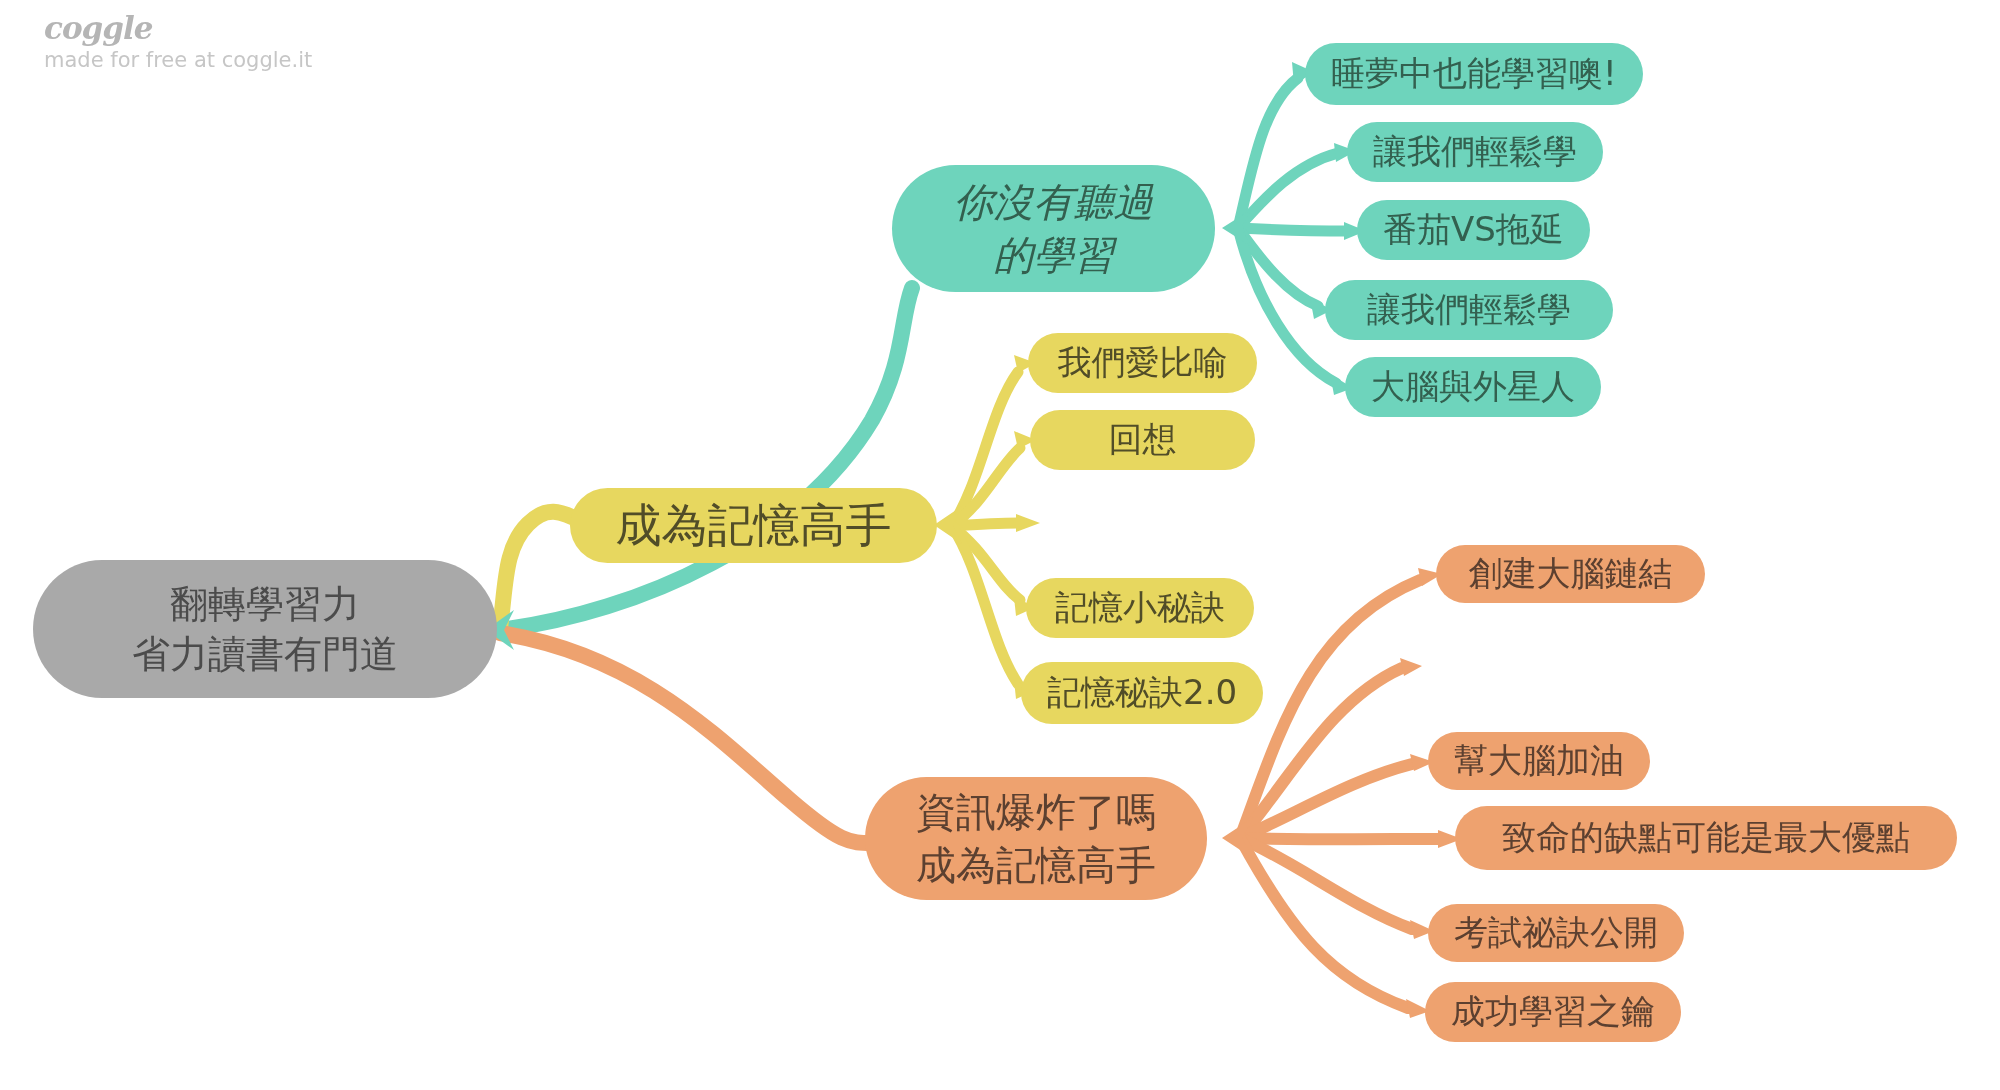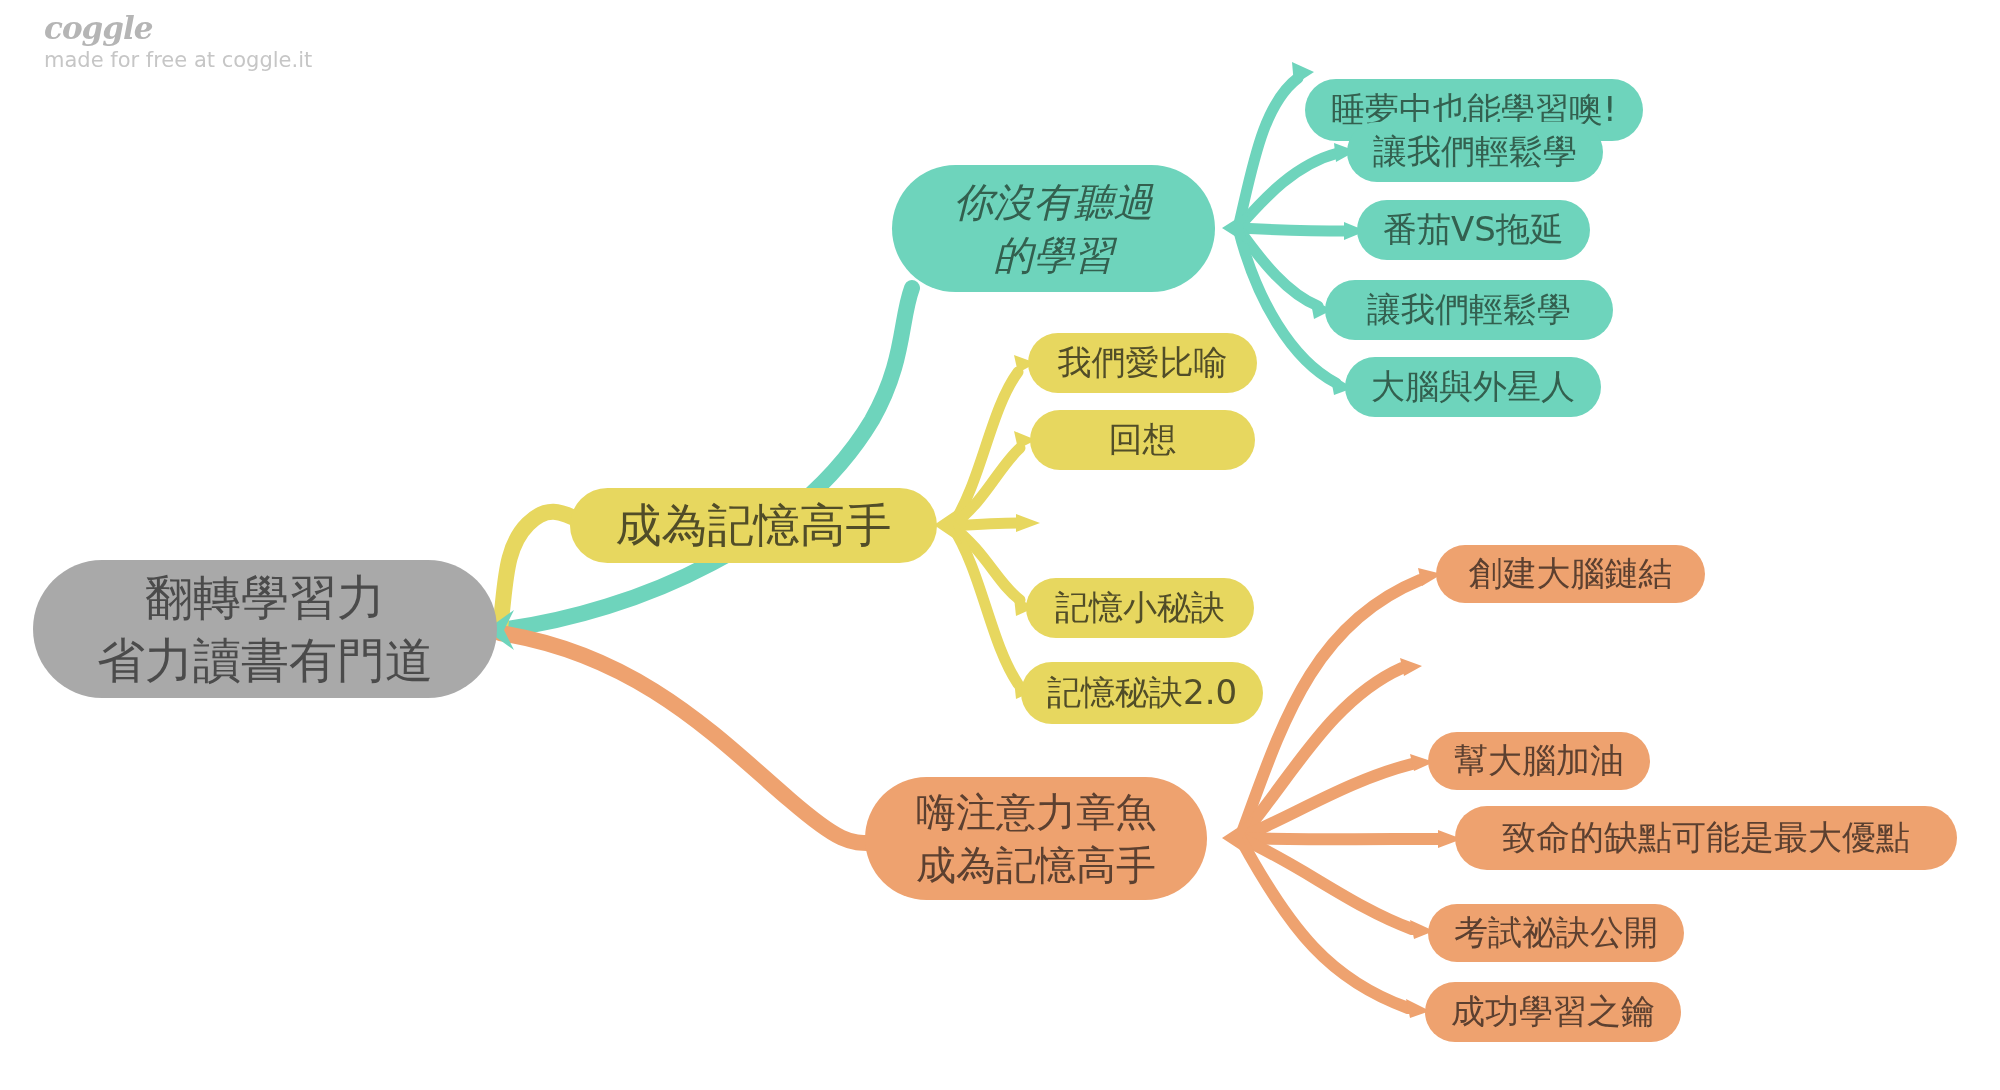--- a/index.html
+++ b/index.html
@@ -11,21 +11,21 @@
   .node{
     position:absolute;display:flex;align-items:center;justify-content:center;
     border-radius:999px;box-sizing:border-box;padding:0 26px;white-space:nowrap;
     text-align:center;cursor:pointer;
   }
   .node.two-line{flex-direction:column;line-height:1.32;}
   .gray{background:var(--gray);color:var(--grayText);}
   .teal{background:var(--teal);color:var(--tealText);}
   .yellow{background:var(--yellow);color:var(--yellowText);}
   .orange{background:var(--orange);color:var(--orangeText);}
-  .root-node{font-size:48px;}
+  .root-node{font-size:38px;}
   .branch-lg{font-size:46px;}
   .branch-md{font-size:40px;}
   .child{font-size:34px;}
   .stroke-teal{stroke:var(--teal);}  .fill-teal{fill:var(--teal);}
   .stroke-yellow{stroke:var(--yellow);} .fill-yellow{fill:var(--yellow);}
   .stroke-orange{stroke:var(--orange);} .fill-orange{fill:var(--orange);}
   .curve{fill:none;stroke-linecap:round;}
   .curve.main{stroke-width:16;}
   .curve.sub{stroke-width:11;}
   .curve.sub-o{stroke-width:12;}
@@ -101,34 +101,34 @@
 
   <div class="node gray root-node two-line" style="left:33px;top:560px;min-width:464px;height:138px;">
     <span>翻轉學習力</span>
     <span>省力讀書有門道</span>
   </div>
 
   <div class="node teal branch-md two-line" style="left:892px;top:165px;min-width:323px;height:127px;font-style:italic;">
     <span>你沒有聽過</span>
     <span>的學習</span>
   </div>
-  <div class="node teal child" style="left:1305px;top:43px;min-width:330px;height:62px;margin-top:36px;">睡夢中也能學習噢!</div>
+  <div class="node teal child" style="left:1305px;top:43px;min-width:330px;height:62px;">睡夢中也能學習噢!</div>
   <div class="node teal child" style="left:1347px;top:122px;min-width:250px;height:60px;">讓我們輕鬆學</div>
   <div class="node teal child" style="left:1357px;top:200px;min-width:228px;height:60px;">番茄VS拖延</div>
   <div class="node teal child" style="left:1325px;top:280px;min-width:288px;height:60px;">讓我們輕鬆學</div>
   <div class="node teal child" style="left:1345px;top:357px;min-width:252px;height:60px;">大腦與外星人</div>
 
   <div class="node yellow branch-lg" style="left:570px;top:488px;min-width:367px;height:75px;">成為記憶高手</div>
   <div class="node yellow child" style="left:1028px;top:333px;min-width:229px;height:60px;">我們愛比喻</div>
   <div class="node yellow child" style="left:1030px;top:410px;min-width:225px;height:60px;">回想</div>
   <div class="node yellow child" style="left:1026px;top:578px;min-width:228px;height:60px;">記憶小秘訣</div>
   <div class="node yellow child" style="left:1021px;top:662px;min-width:235px;height:62px;">記憶秘訣2.0</div>
 
   <div class="node orange branch-md two-line" style="left:865px;top:777px;min-width:342px;height:123px;">
-    <span>嗨注意力章魚</span>
+    <span>資訊爆炸了嗎</span>
     <span>成為記憶高手</span>
   </div>
   <div class="node orange child" style="left:1436px;top:545px;min-width:269px;height:58px;">創建大腦鏈結</div>
   <div class="node orange child" style="left:1428px;top:732px;min-width:205px;height:58px;">幫大腦加油</div>
   <div class="node orange child" style="left:1455px;top:806px;min-width:502px;height:64px;">致命的缺點可能是最大優點</div>
   <div class="node orange child" style="left:1428px;top:904px;min-width:247px;height:58px;">考試祕訣公開</div>
   <div class="node orange child" style="left:1425px;top:982px;min-width:247px;height:60px;">成功學習之鑰</div>
 
   <div class="watermark">
     <span class="logo">coggle</span>

